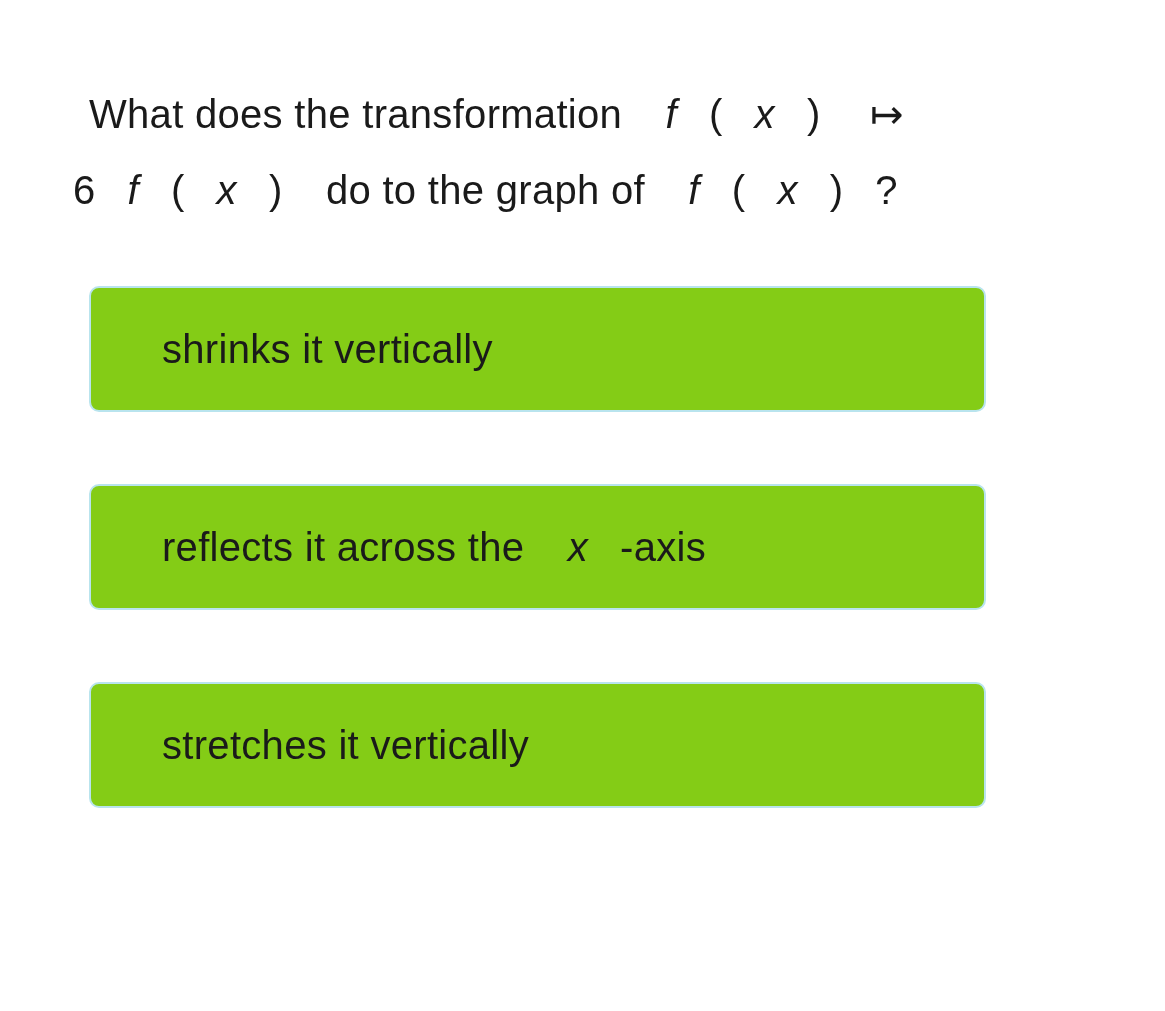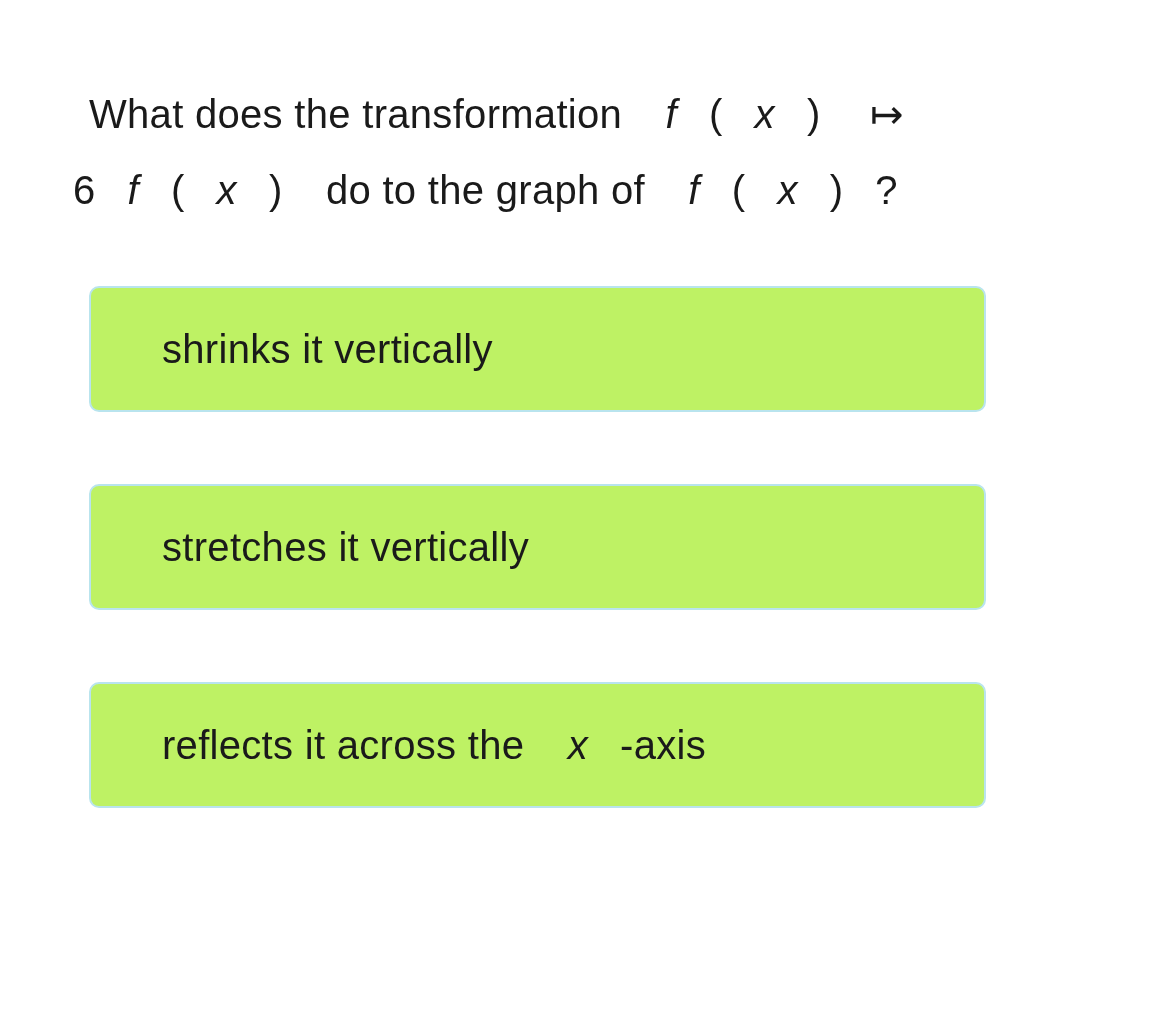--- a/index.html
+++ b/index.html
@@ -30,21 +30,21 @@
       padding: 0 6px;
     }
     .options {
       display: flex;
       flex-direction: column;
       gap: 40px;
     }
     .option {
       border: 2px solid #b9e4ee;
       border-radius: 10px;
-      background: #bef264;
+      background: #84cc16;
       padding: 35px 55px;
       font-size: 40px;
       color: #1a1a1a;
       cursor: pointer;
       width: 88%;
       line-height: 1.3;
       letter-spacing: 0.3px;
     }
     .option .var {
       font-style: italic;
@@ -56,18 +56,18 @@
 <div class="question">
   <span>What does the transformation </span><span class="fn">f</span><span>(</span><span class="var">x</span><span>)</span>
   <span class="arrow">↦</span><span> 6</span><span class="fn">f</span><span>(</span><span class="var">x</span><span>)</span><span> do to the graph of </span><span class="fn">f</span><span>(</span><span class="var">x</span><span>)</span><span>?</span>
 </div>
 
 <div class="options">
   <div class="option">
     <span>shrinks it vertically</span>
   </div>
   <div class="option">
-    <span>stretches it vertically</span>
+    <span>reflects it across the </span><span class="var">x</span><span>-axis</span>
   </div>
   <div class="option">
-    <span>reflects it across the </span><span class="var">x</span><span>-axis</span>
+    <span>stretches it vertically</span>
   </div>
 </div>
 
 </body></html>

